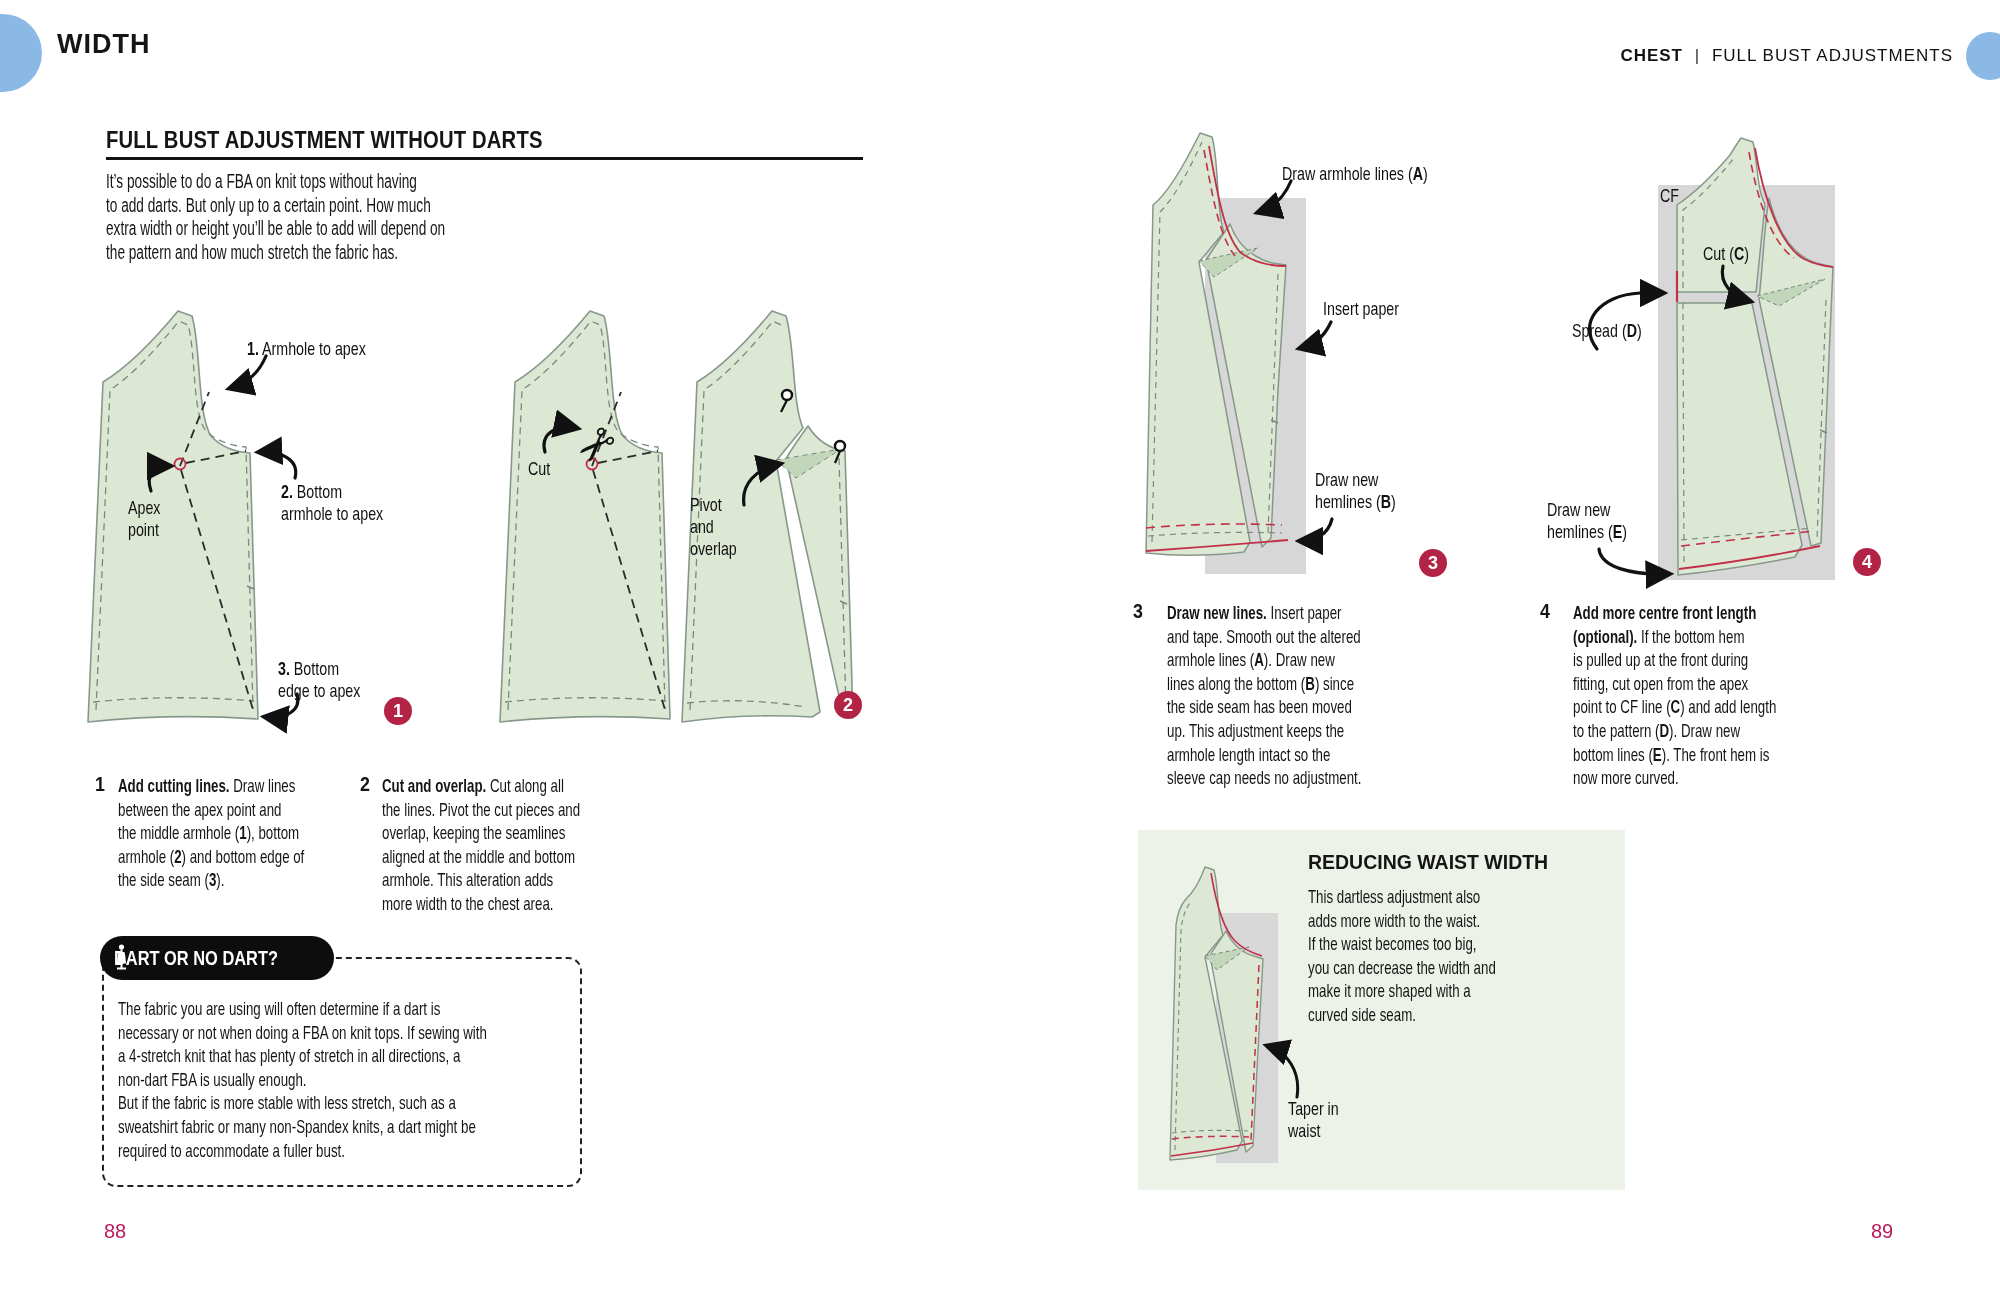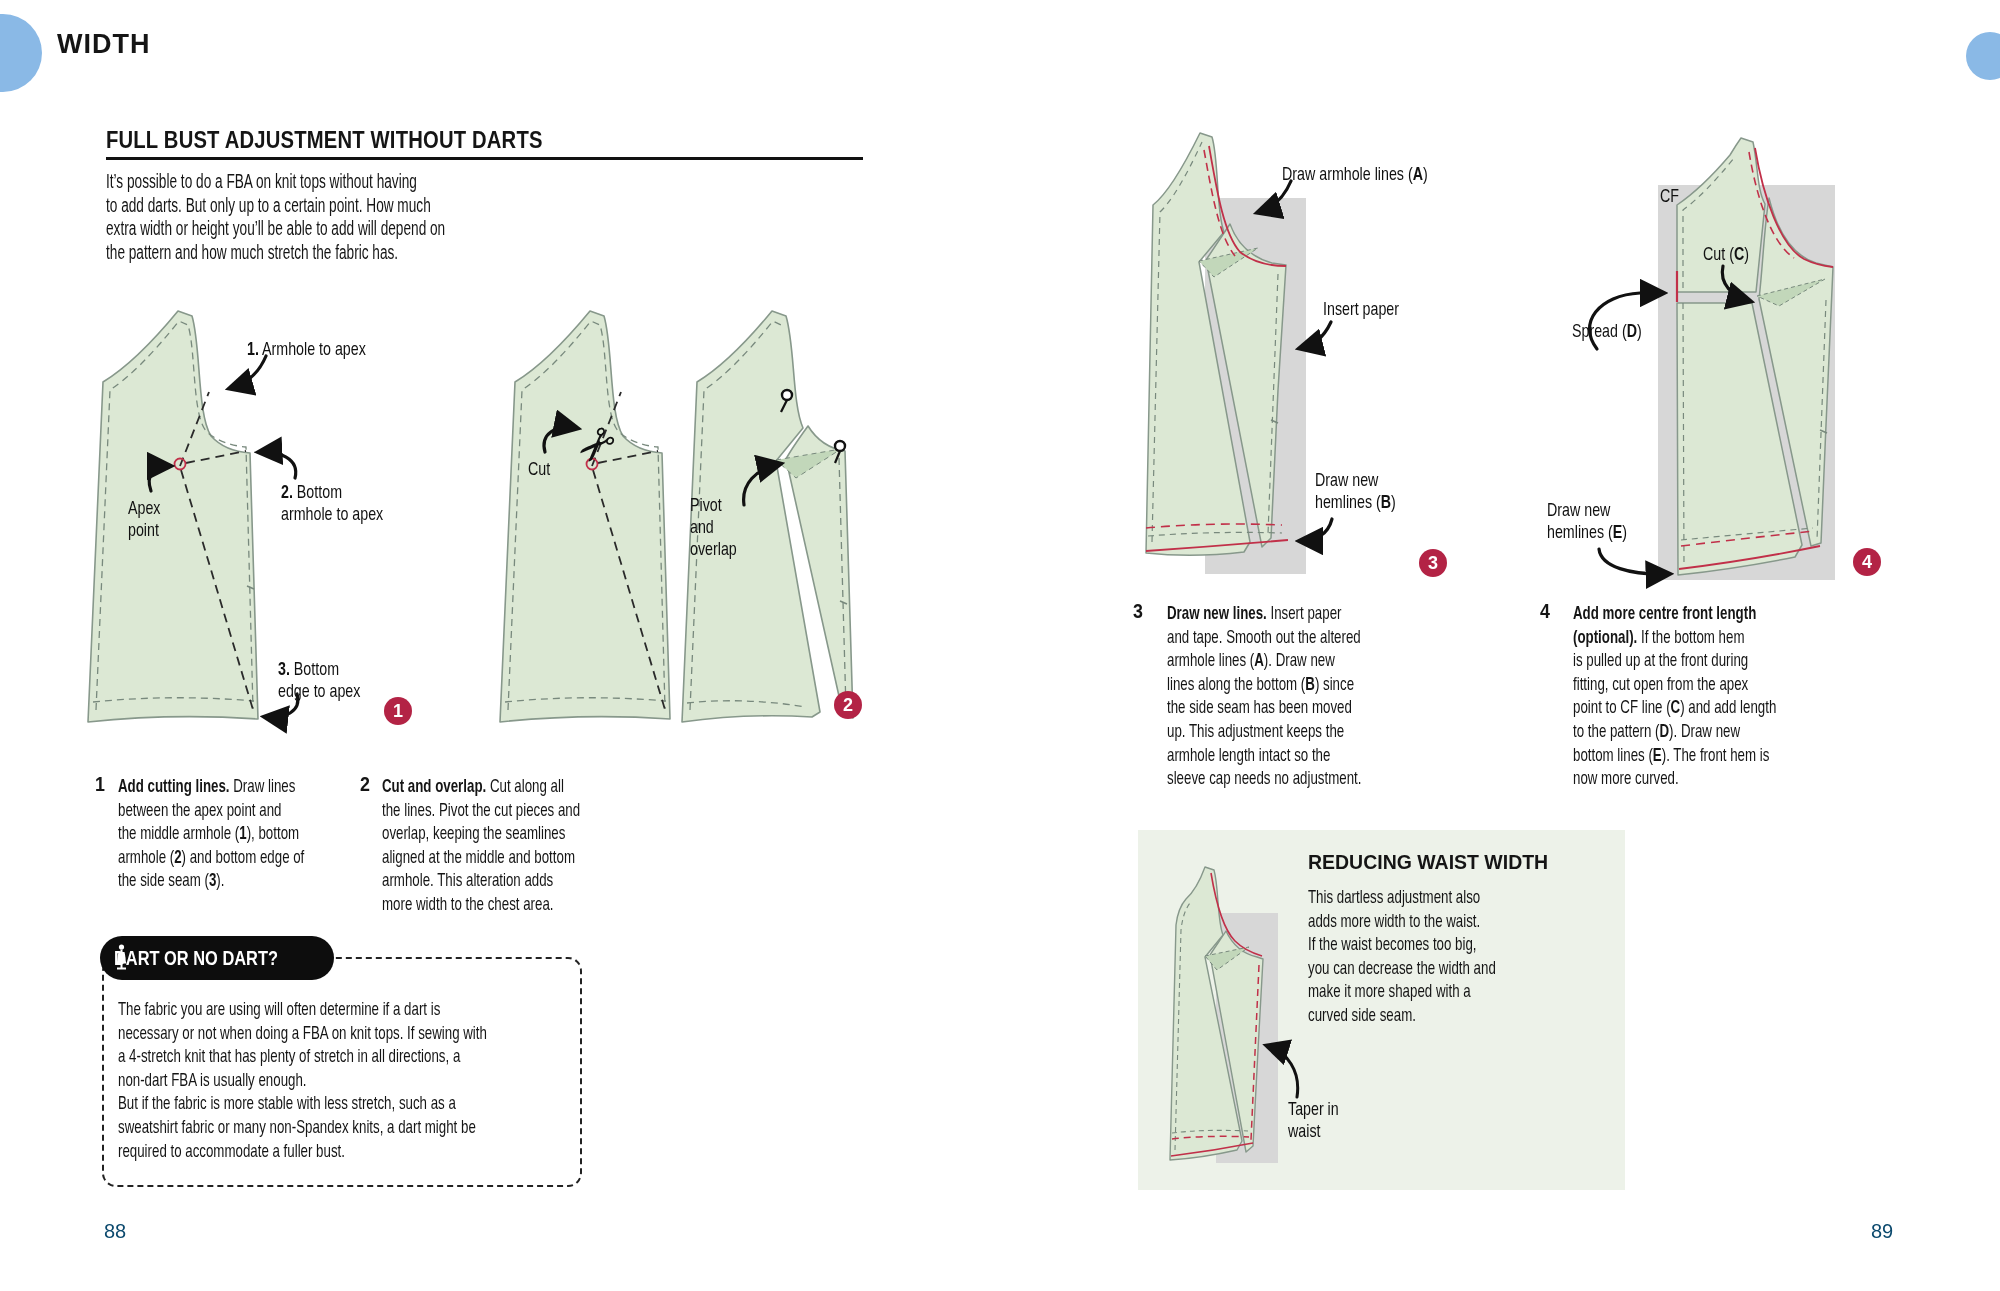--- a/index.html
+++ b/index.html
@@ -22,31 +22,36 @@
   .badge{position:absolute;width:28px;height:28px;border-radius:50%;background:var(--badge-red);
          color:#fff;font-weight:700;font-size:18px;display:flex;align-items:center;justify-content:center;}
   .dartbox{position:absolute;left:102px;top:957px;width:476px;height:226px;
            border:2px dashed #222;border-radius:14px;background:#fff;}
   .pill{position:absolute;left:100px;top:936px;height:44px;background:#0d0d0d;border-radius:22px;
         display:flex;align-items:center;padding:0 20px 0 14px;gap:8px;}
   .pill-text{color:#fff;font-size:20px;font-weight:800;transform:scaleX(.82);transform-origin:0 50%;white-space:nowrap;}
   .waistbox{position:absolute;left:1138px;top:830px;width:487px;height:360px;background:var(--box-green);}
   .waist-title{position:absolute;left:1308px;top:850px;font-size:20.5px;font-weight:800;white-space:nowrap;
                transform:scaleX(.95);transform-origin:0 0;}
-  .pagenum{position:absolute;font-size:20px;color:#0c4a6e;}
+  .pagenum{position:absolute;font-size:20px;color:#be185d;}
   svg{position:absolute;overflow:visible;}
   svg text.scissors{font-family:"DejaVu Sans",sans-serif;}
 </style>
 </head>
 <body>
 
 <div class="page">
 
   <div class="circle" style="left:-36px;top:14px;width:78px;height:78px;"></div>
   <div class="book-title">WIDTH</div>
+  <div class="run-head">
+    <span class="bold">CHEST</span>
+    <span class="sep">|</span>
+    <span>FULL BUST ADJUSTMENTS</span>
+  </div>
   <div class="circle" style="left:1966px;top:32px;width:48px;height:48px;"></div>
 
   <div class="sec-title">FULL BUST ADJUSTMENT WITHOUT DARTS</div>
   <div class="title-rule"></div>
   <div class="par" style="left:106px;top:170px;width:640px;font-size:19.5px;">It’s possible to do a FBA on knit tops without having
 to add darts. But only up to a certain point. How much
 extra width or height you’ll be able to add will depend on
 the pattern and how much stretch the fabric has.</div>
 
   <svg style="left:85px;top:295px;" width="345" height="450" viewBox="85 295 345 450">

